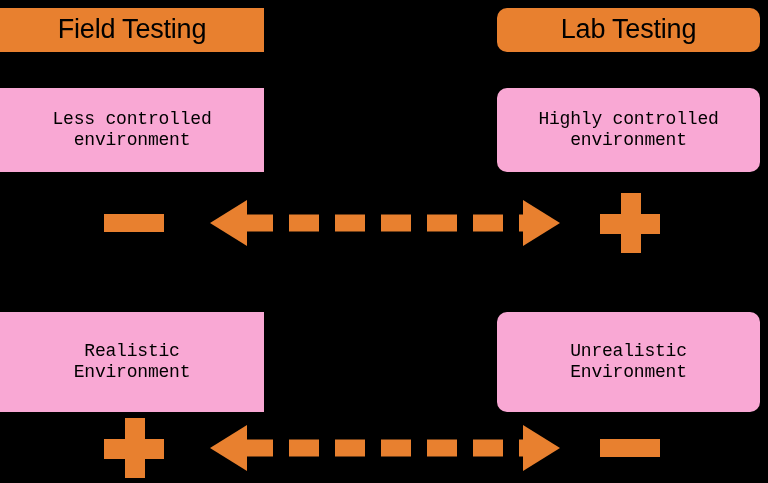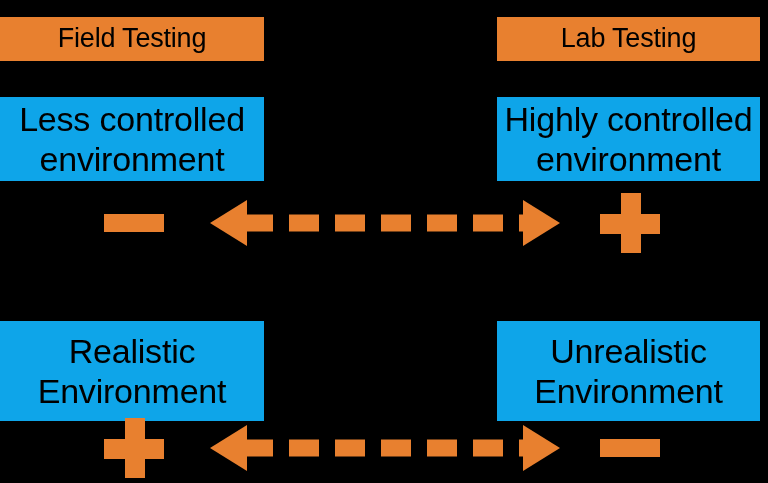--- a/index.html
+++ b/index.html
@@ -27,33 +27,33 @@
     box-sizing: border-box;
     display: flex;
     align-items: center;
     justify-content: center;
     text-align: center;
     color: #000000;
     line-height: 1.18;
     letter-spacing: -0.2px;
     padding: 2px 0;
     white-space: pre-line;
-    margin-top: 9px;
   }
   .box.header {
     background: #E8802F;
     font-size: 27px;
   }
   .box.attr {
-    background: #0ea5e9;
-    font-size: 34px;
+    background: #f9a8d4;
+    font-size: 18px;
+    font-family: Liberation Mono, monospace;
   }
 
   .col-left  { left: 0px;   width: 264px; }
-  .col-right { left: 497px; width: 263px; }
+  .col-right { left: 497px; width: 263px; border-radius: 10px; }
 
   .row-header { top: 8px;   height: 44px; }
   .row-attr1  { top: 88px;  height: 84px; }
   .row-attr2  { top: 312px; height: 100px; }
 
   
   .arrow-row {
     position: absolute;
     left: 0;
     width: 768px;

